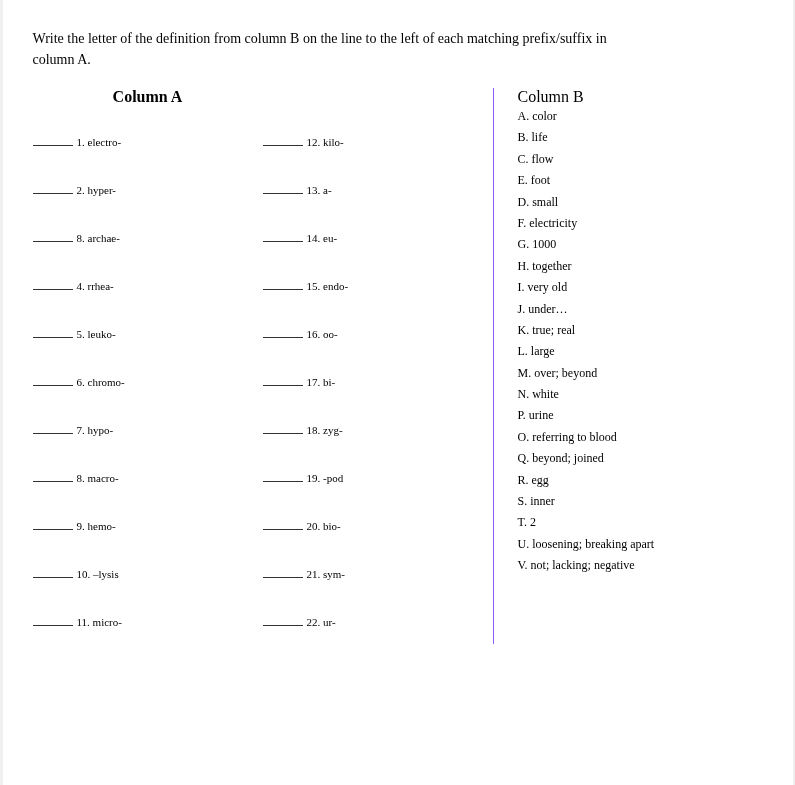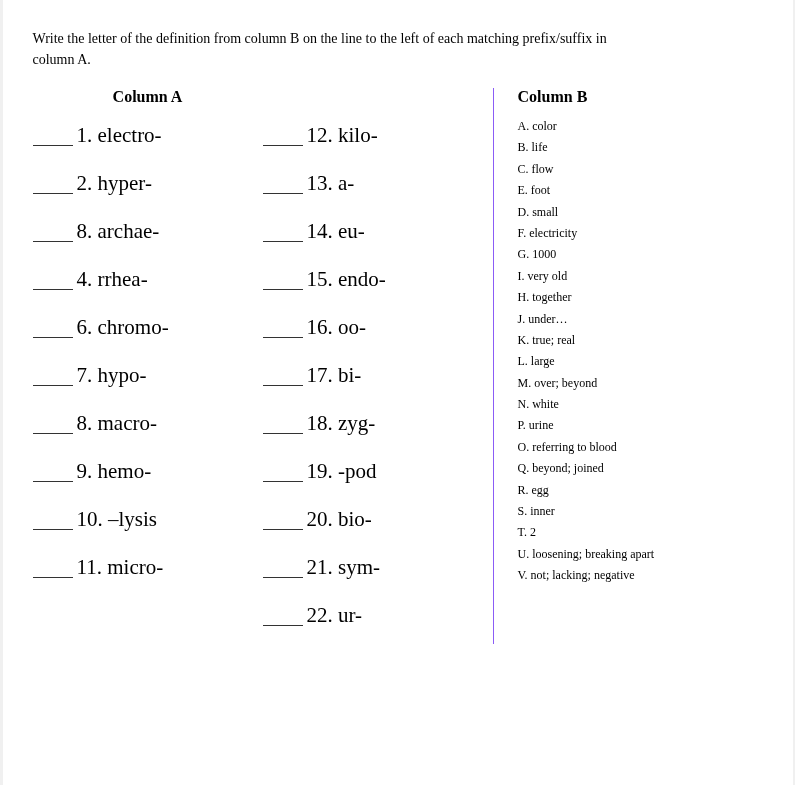--- a/index.html
+++ b/index.html
@@ -61,43 +61,42 @@
     }
 
     .col-header {
       font-weight: bold;
       font-size: 16px;
       text-align: center;
       margin-bottom: 10px;
     }
 
     .col-b-header {
-      font-weight: bold;
+      font-weight: normal;
       font-size: 16px;
-      margin-bottom: 10px;
     }
 
     .item-row {
       display: flex;
       align-items: flex-end;
       margin-bottom: 16px;
       min-height: 32px;
     }
 
     .answer-line {
       display: inline-block;
       width: 40px;
       border-bottom: 1px solid #333;
       margin-right: 4px;
       margin-bottom: 2px;
       flex-shrink: 0;
     }
 
     .item-label {
-      font-size: 21px;
+      font-size: 11px;
       white-space: nowrap;
     }
 
     .definition-list {
       list-style: none;
       line-height: 1.7;
       font-size: 12px;
     }
 
     .definition-list li {
@@ -126,20 +125,24 @@
               <span class="answer-line"></span>
               <span class="item-label">2. hyper-</span>
             </div>
             <div class="item-row">
               <span class="answer-line"></span>
               <span class="item-label">8. archae-</span>
             </div>
             <div class="item-row">
               <span class="answer-line"></span>
               <span class="item-label">4. rrhea-</span>
+            </div>
+            <div class="item-row">
+              <span class="answer-line"></span>
+              <span class="item-label">5. leuko-</span>
             </div>
             <div class="item-row">
               <span class="answer-line"></span>
               <span class="item-label">6. chromo-</span>
             </div>
             <div class="item-row">
               <span class="answer-line"></span>
               <span class="item-label">7. hypo-</span>
             </div>
             <div class="item-row">
@@ -215,22 +218,22 @@
     <div class="column-b-wrapper">
       <div class="col-b-header">Column B</div>
       <ul class="definition-list" id="definition-list">
           <li>A. color</li>
           <li>B. life</li>
           <li>C. flow</li>
           <li>E. foot</li>
           <li>D. small</li>
           <li>F. electricity</li>
           <li>G. 1000</li>
+          <li>H. together</li>
           <li>I. very old</li>
-          <li>H. together</li>
           <li>J. under…</li>
           <li>K. true; real</li>
           <li>L. large</li>
           <li>M. over; beyond</li>
           <li>N. white</li>
           <li>P. urine</li>
           <li>O. referring to blood</li>
           <li>Q. beyond; joined</li>
           <li>R. egg</li>
           <li>S. inner</li>

